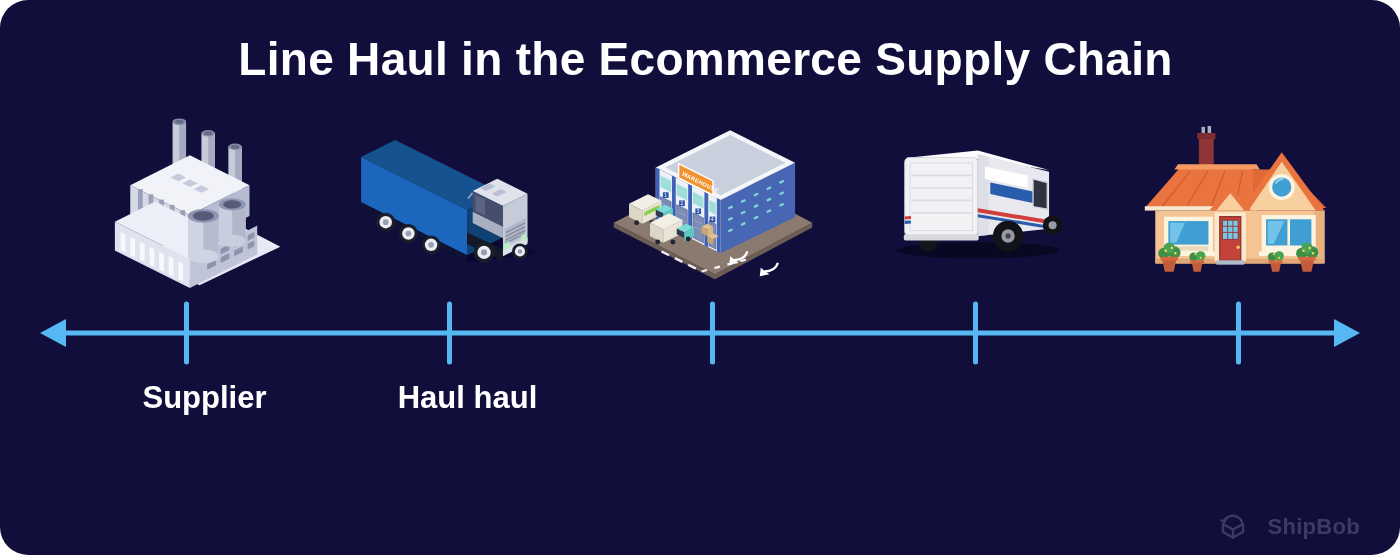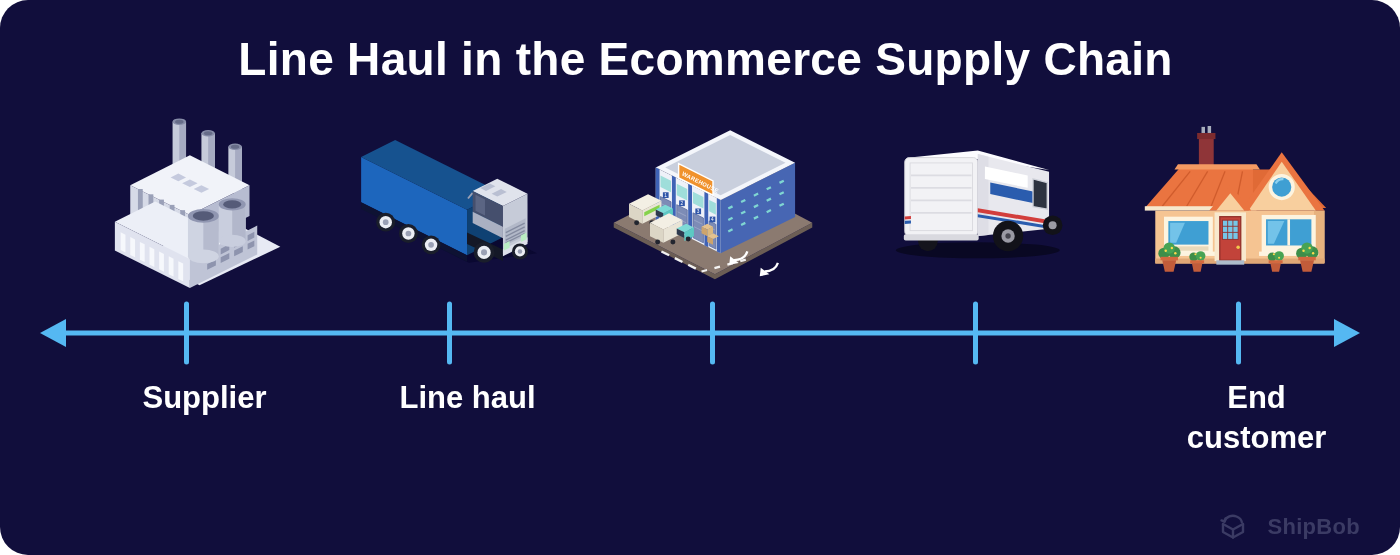--- a/index.html
+++ b/index.html
@@ -165,21 +165,21 @@
             <circle cx="146" cy="161" r="7" fill="#eceef4"></circle>
             <circle cx="146" cy="161" r="3.2" fill="#9aa0b4"></circle>
           <polygon points="166,158 192,145 192,152 166,165" fill="#dde0ea"></polygon>
           <polygon points="167,152 173,149 173,156 167,159" fill="#b9ecc2"></polygon>
           <polygon points="185,143 191,140 191,147 185,150" fill="#b9ecc2"></polygon>
           <circle cx="184" cy="160" r="8.5" fill="#1a1e2b"></circle>
             <circle cx="184" cy="160" r="5.4" fill="#eceef4"></circle>
             <circle cx="184" cy="160" r="2.4" fill="#9aa0b4"></circle>
         </svg>
       </div>
-      <div class="label">Line haul</div>
+      <div class="label">Haul haul</div>
     </div>
 
     <div class="stage">
       <div class="icon-box">
         <svg width="210" height="172" viewBox="0 0 220 180" style="margin-bottom:10px">
           <polygon points="6,116 6,121 112,175 214,121 214,116 112,170" fill="#6c5e55"></polygon>
           <polygon points="6,116 112,170 214,116 112,62" fill="#8b7a70"></polygon>
 
           <g stroke="#ffffff" stroke-width="2.4" opacity=".92">
             <line x1="56" y1="146" x2="64" y2="150"></line>
@@ -398,21 +398,20 @@
               <circle cx="194" cy="145" r="7" fill="#3e8e49"></circle>
               <circle cx="188" cy="140" r="6.5" fill="#47a354"></circle>
             <circle cx="184" cy="143" r="1.4" fill="#ffd94e"></circle>
               <circle cx="191" cy="140" r="1.4" fill="#ffd94e"></circle>
               <circle cx="195" cy="146" r="1.4" fill="#ffd94e"></circle>
             <rect x="178" y="150" width="20" height="4" fill="#d4693f"></rect>
               <polygon points="180,154 196,154 193,167 183,167" fill="#c25c3a"></polygon>
           </g>
         </svg>
       </div>
-      <div class="label">End customer</div>
     </div>
 
   </div>
 
   <div class="brand">
     <svg width="28" height="28" viewBox="0 0 28 28" fill="none" stroke-width="2.4" stroke-linecap="round" stroke-linejoin="round">
       <path d="M4,11 L14,16.5 L24,11"></path>
       <path d="M4,11 L4,19 L14,24.5 L24,19 L24,11"></path>
       <path d="M14,16.5 L14,24.5"></path>
       <path d="M5.5,8.5 C7,3.5 13,1.5 17.5,3.5 C20.5,4.8 22.5,6.8 22.8,9.2"></path>

